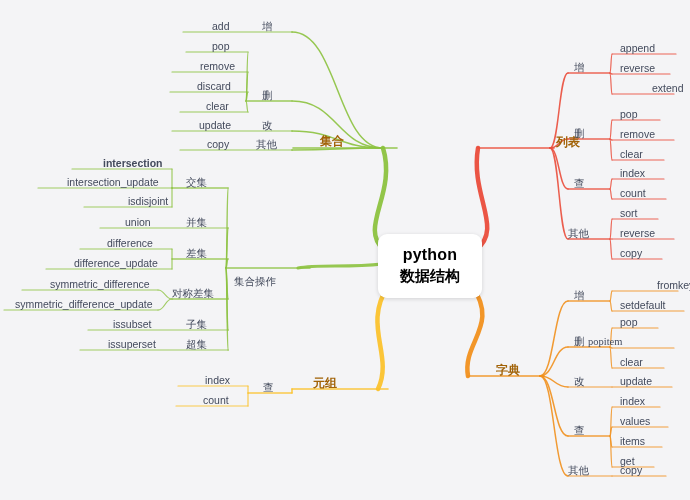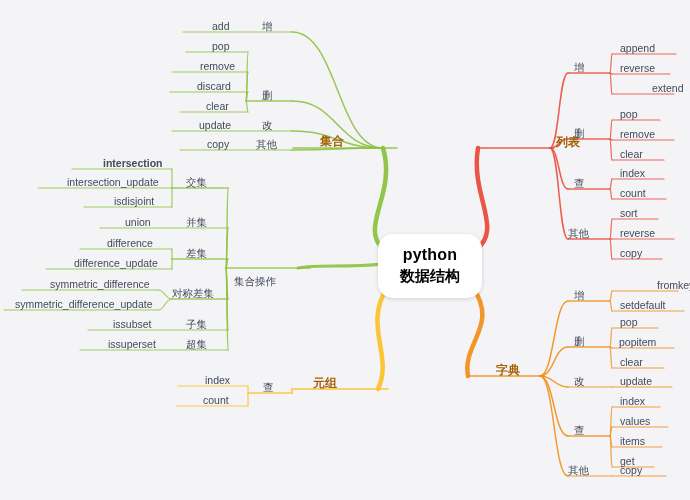--- a/index.html
+++ b/index.html
@@ -176,21 +176,21 @@
       <div class="node leaf" style="left: 197px; top: 81px;">discard</div>
       <div class="node leaf" style="left: 206px; top: 101px;">clear</div>
       <div class="node cat-cn" style="left: 262px; top: 120px;">改</div>
       <div class="node leaf" style="left: 199px; top: 120px;">update</div>
       <div class="node cat-cn" style="left: 256px; top: 139px;">其他</div>
       <div class="node leaf" style="left: 207px; top: 139px;">copy</div>
       <div class="node sub" style="left: 234px; top: 256px;">集合操作</div>
       <div class="node cat-cn" style="left: 186px; top: 177px;">交集</div>
       <div class="node leaf" style="left: 103px; top: 158px; font-weight: bold;">intersection</div>
       <div class="node leaf" style="left: 67px; top: 177px;">intersection_update</div>
-      <div class="node leaf" style="left: 114px; top: 196px;">isdisjoint</div>
+      <div class="node leaf" style="left: 128px; top: 196px;">isdisjoint</div>
       <div class="node cat-cn" style="left: 186px; top: 217px;">并集</div>
       <div class="node leaf" style="left: 125px; top: 217px;">union</div>
       <div class="node cat-cn" style="left: 186px; top: 248px;">差集</div>
       <div class="node leaf" style="left: 107px; top: 238px;">difference</div>
       <div class="node leaf" style="left: 74px; top: 258px;">difference_update</div>
       <div class="node cat-cn" style="left: 172px; top: 288px;">对称差集</div>
       <div class="node leaf" style="left: 50px; top: 279px;">symmetric_difference</div>
       <div class="node leaf" style="left: 15px; top: 299px;">symmetric_difference_update</div>
       <div class="node cat-cn" style="left: 186px; top: 319px;">子集</div>
       <div class="node leaf" style="left: 113px; top: 319px;">issubset</div>
@@ -215,30 +215,30 @@
       <div class="node cat-cn" style="left: 568px; top: 228px;">其他</div>
       <div class="node leaf" style="left: 620px; top: 208px;">sort</div>
       <div class="node leaf" style="left: 620px; top: 228px;">reverse</div>
       <div class="node leaf" style="left: 620px; top: 248px;">copy</div>
       <div class="node main" style="left: 496px; top: 364px;">字典</div>
       <div class="node cat-cn" style="left: 574px; top: 290px;">增</div>
       <div class="node leaf" style="left: 636px; top: 280px; margin-left: 21px;">fromkeys</div>
       <div class="node leaf" style="left: 620px; top: 300px; text-align: right;">setdefault</div>
       <div class="node cat-cn" style="left: 574px; top: 336px;">删</div>
       <div class="node leaf" style="left: 620px; top: 317px;">pop</div>
-      <div class="node leaf" style="left: 619px; top: 337px;">popitem</div>
+      <div class="node leaf" style="left: 588px; top: 337px; font-family: Liberation Serif, serif;">popitem</div>
       <div class="node leaf" style="left: 620px; top: 357px;">clear</div>
       <div class="node cat-cn" style="left: 574px; top: 376px;">改</div>
       <div class="node leaf" style="left: 620px; top: 376px;">update</div>
       <div class="node cat-cn" style="left: 574px; top: 425px;">查</div>
       <div class="node leaf" style="left: 620px; top: 396px;">index</div>
       <div class="node leaf" style="left: 620px; top: 416px;">values</div>
       <div class="node leaf" style="left: 620px; top: 436px;">items</div>
       <div class="node leaf" style="left: 620px; top: 456px;">get</div>
       <div class="node cat-cn" style="left: 568px; top: 465px;">其他</div>
       <div class="node leaf" style="left: 620px; top: 465px;">copy</div>
     </div>
 
-  <div id="root" style="left: 378px; top: 234px; width: 104px; height: 64px; border-radius: 15px;">
+  <div id="root" style="left: 378px; top: 234px; width: 104px; height: 64px;">
     <div class="l1">python</div>
     <div class="l2">数据结构</div>
   </div>
 </div>
 
 </body></html>

